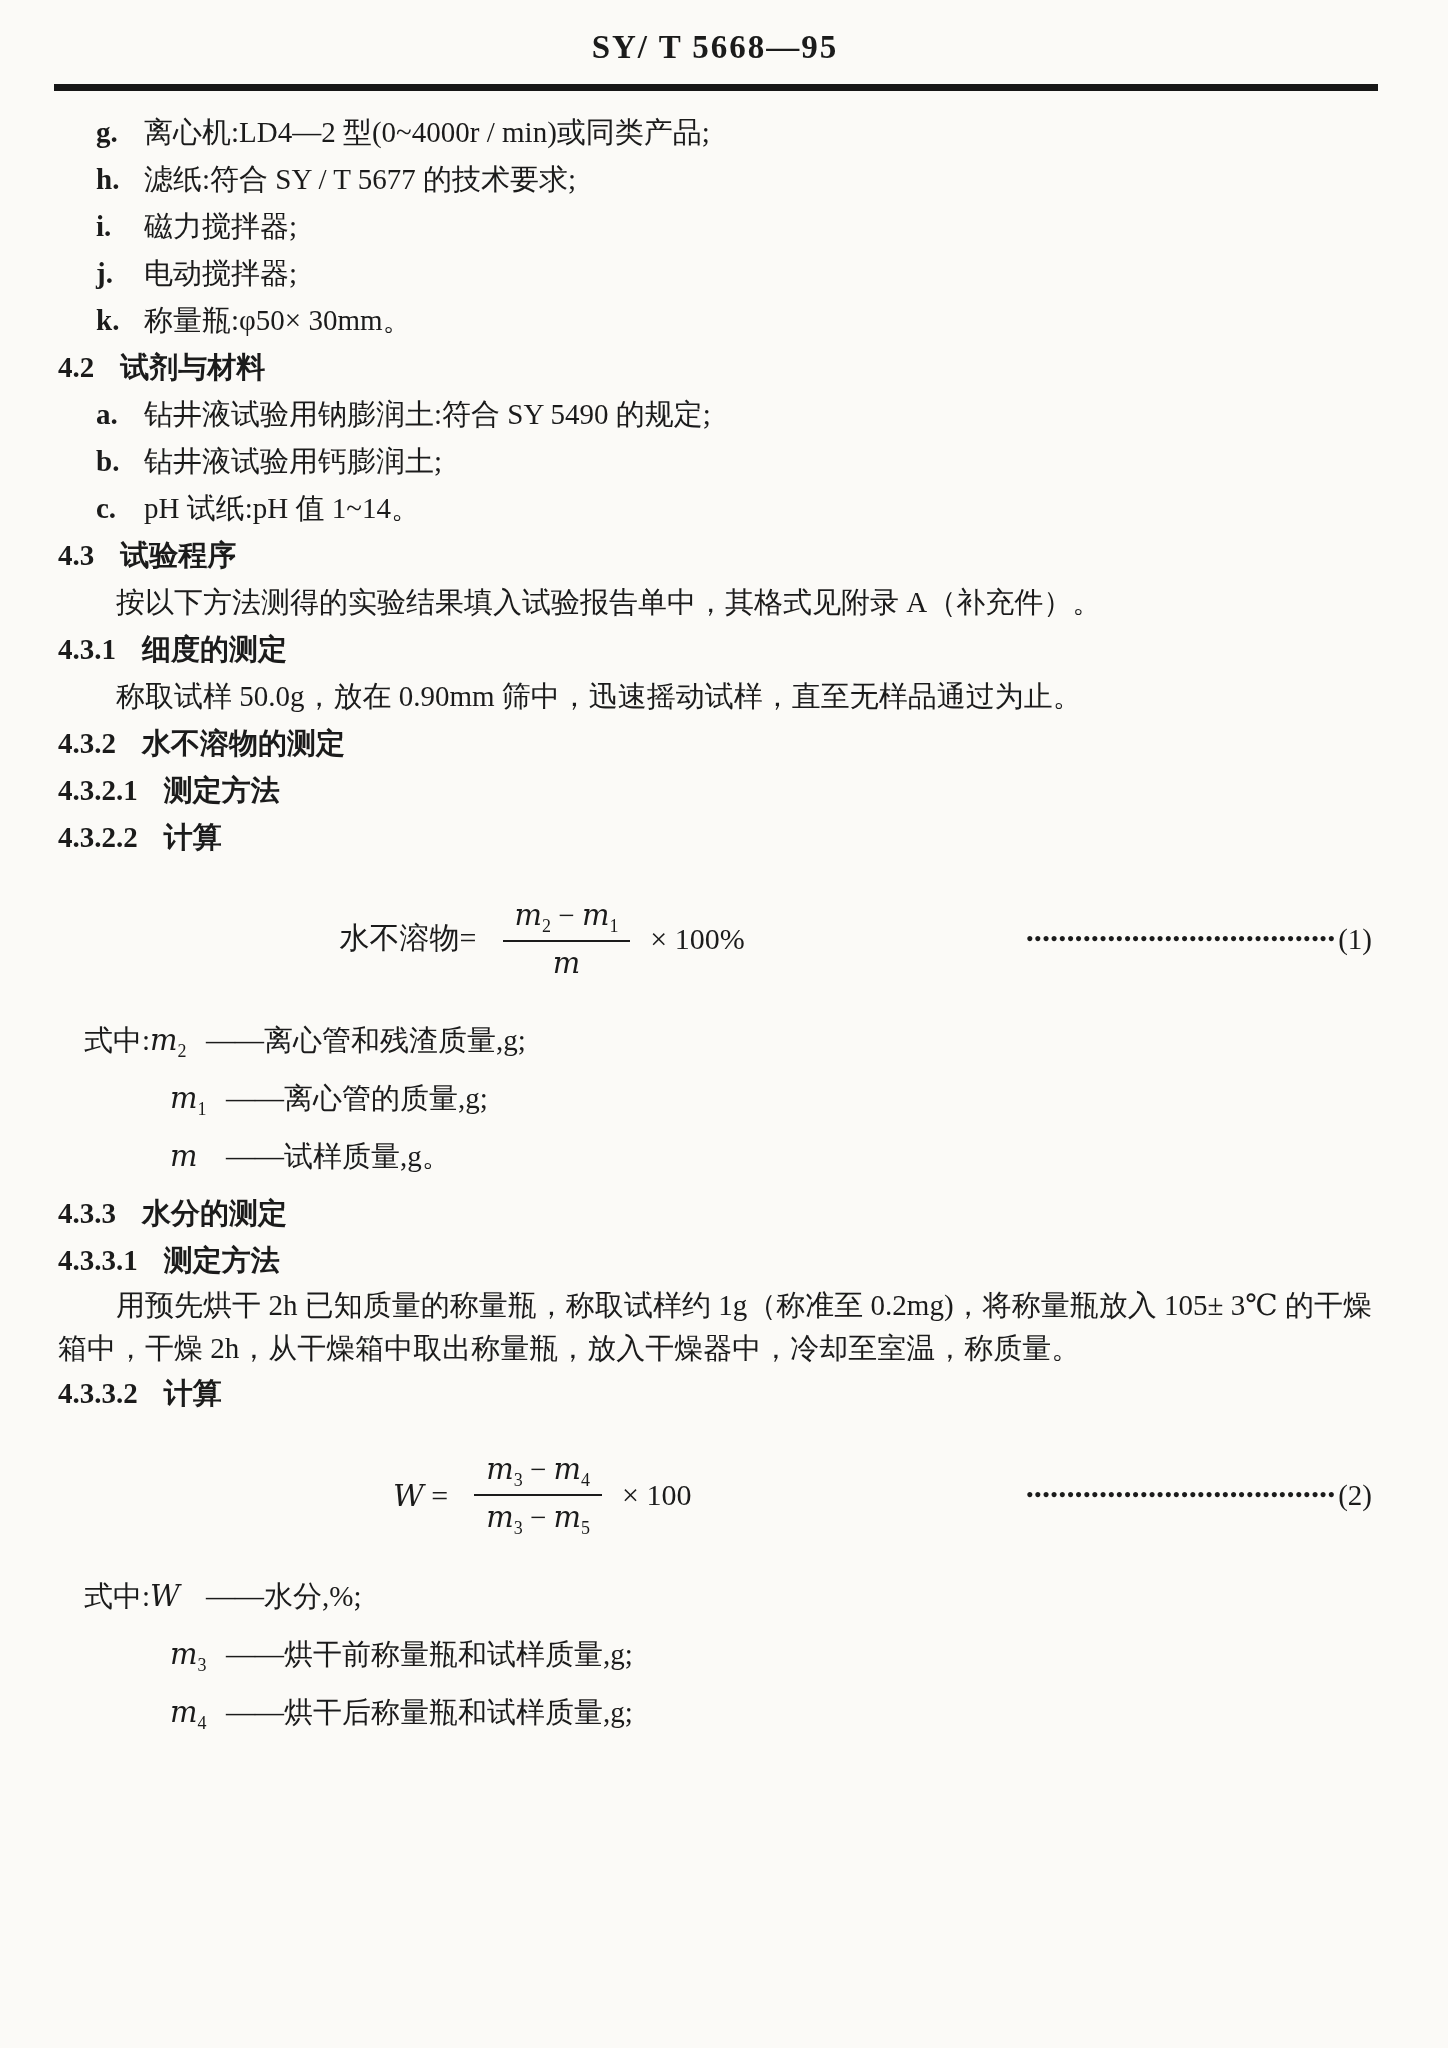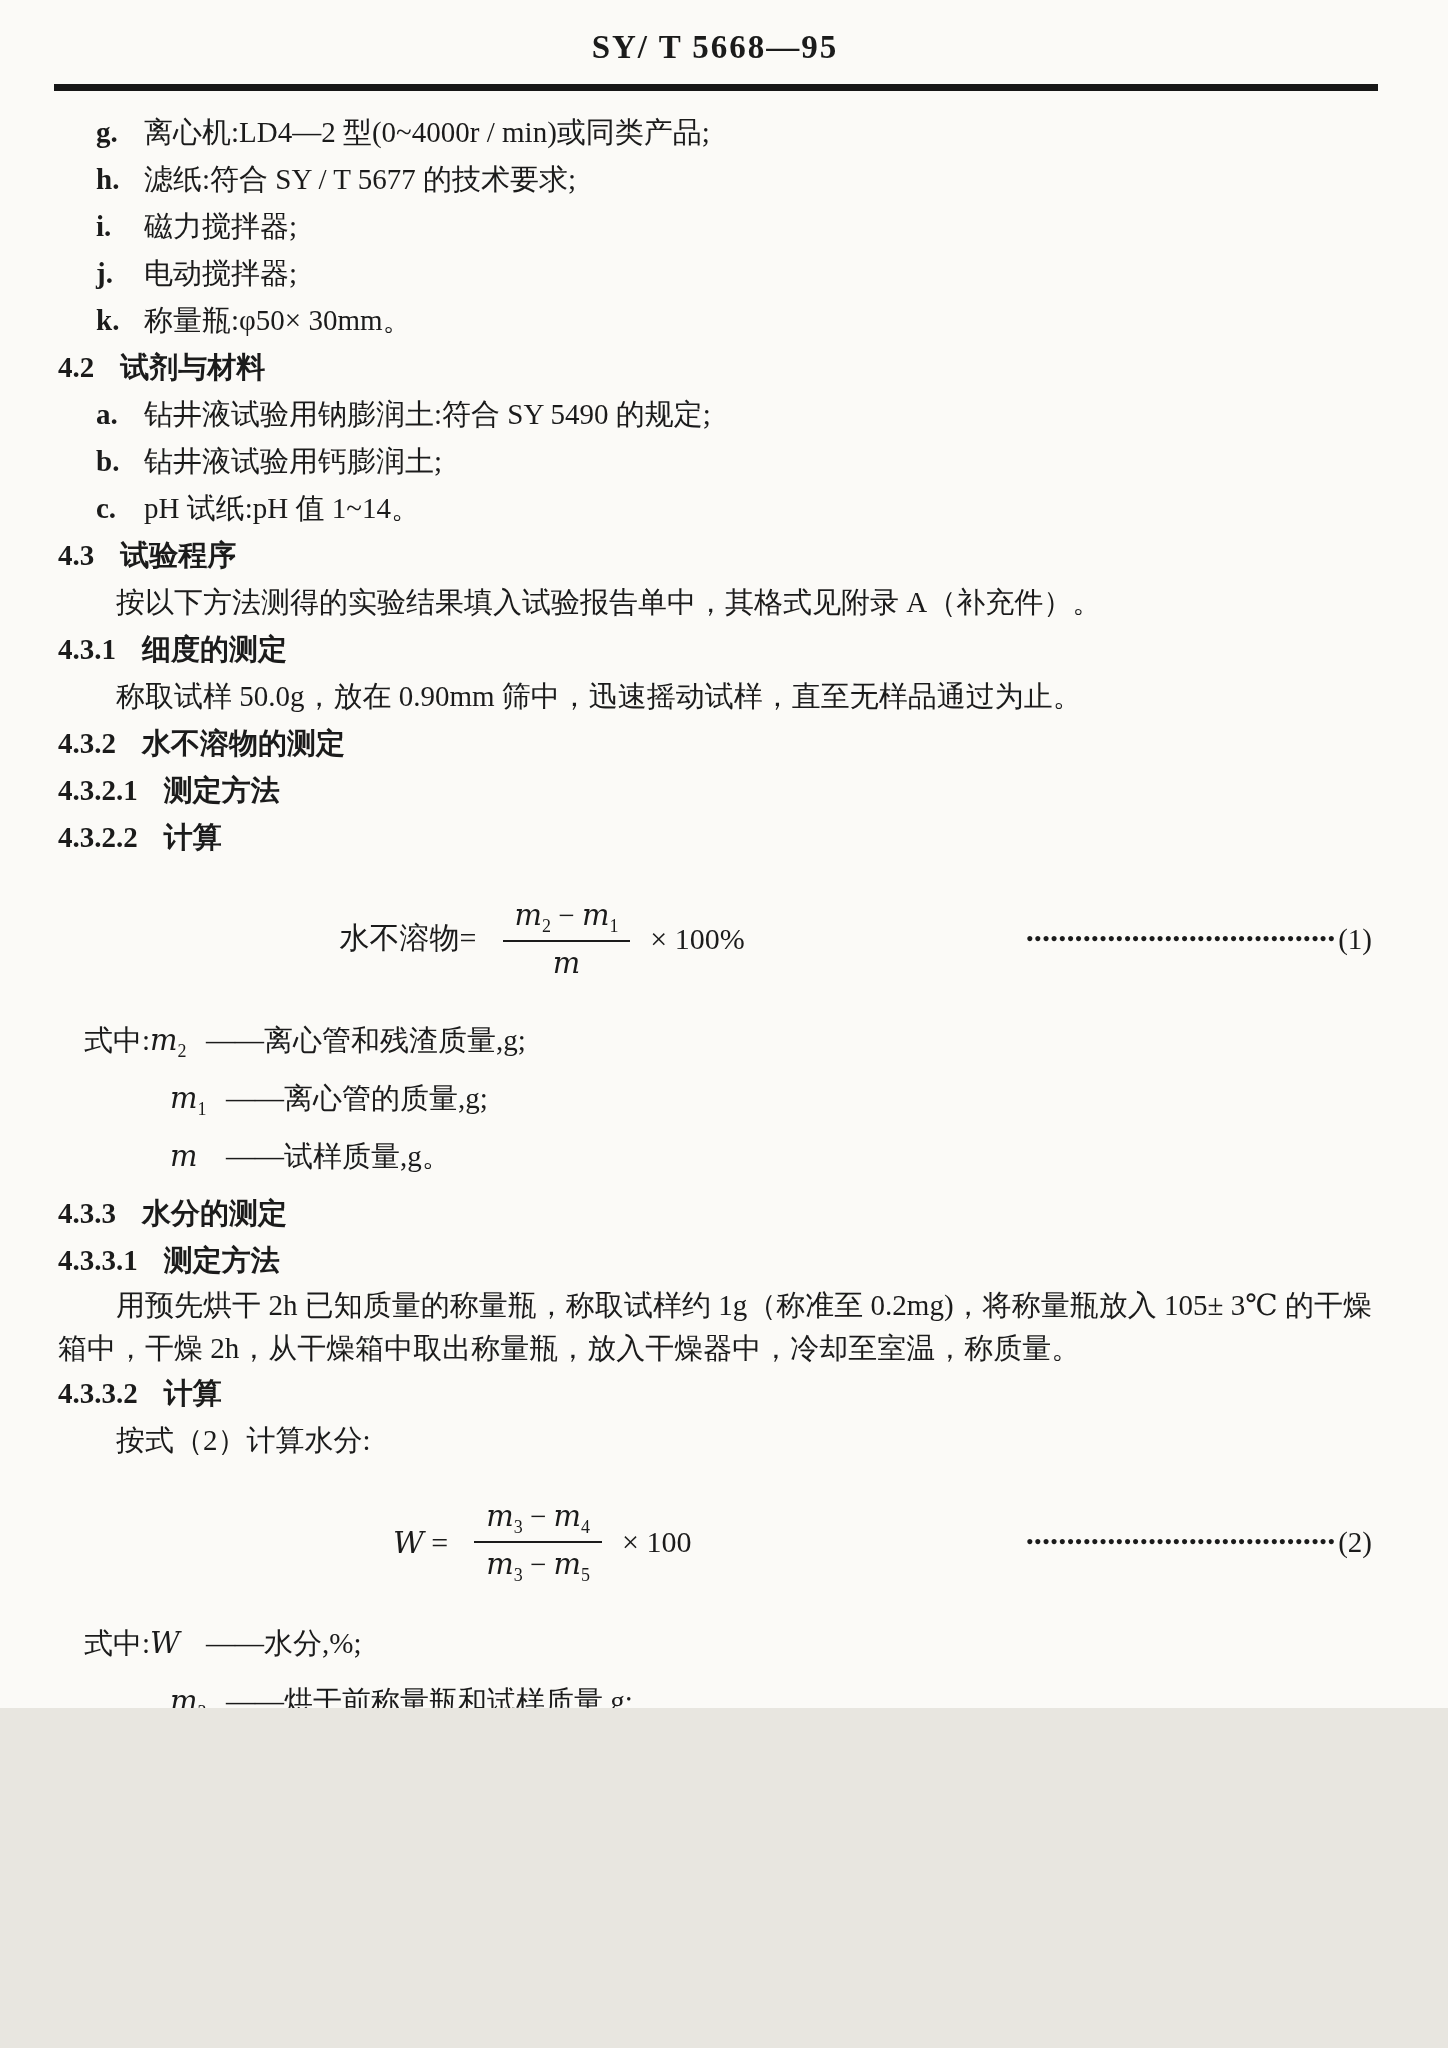--- a/index.html
+++ b/index.html
@@ -1,19 +1,19 @@
 <!DOCTYPE html>
 <html><head>
 <meta charset="utf-8">
 <style>
   html, body { margin: 0; padding: 0; background: #e8e6e0; }
   .page {
     position: relative;
     width: 1448px;
-    height: 1708px;
+    height: 2048px;
     margin: 0 auto;
     background: #fbfaf7;
     color: #1b1b1b;
     font-family: "Liberation Serif", "DejaVu Serif", serif;
     font-size: 29px;
     box-sizing: border-box;
     padding: 26px 76px 0 58px;
     overflow: hidden;
   }
   .header-title {
@@ -178,21 +178,20 @@
     </div>
 
     <div class="heading">
       <span class="h-num">4.3.3.1</span><span>测定方法</span>
     </div>
     <div class="para">用预先烘干 2h 已知质量的称量瓶，称取试样约 1g（称准至 0.2mg)，将称量瓶放入 105± 3℃ 的干燥箱中，干燥 2h，从干燥箱中取出称量瓶，放入干燥器中，冷却至室温，称质量。</div>
 
     <div class="heading">
       <span class="h-num">4.3.3.2</span><span>计算</span>
     </div>
-    <div class="para-line">按式（2）计算水分:</div>
 
     <div class="formula-row">
       <div class="formula-center">
         <span class="f-lhs"><i class="var">W</i> <span>=</span></span>
         <span class="frac">
           <span class="num"><i class="var">m</i><sub class="var-sub">3</sub> <span>−</span> <i class="var">m</i><sub class="var-sub">4</sub></span>
           <span class="den"><i class="var">m</i><sub class="var-sub">3</sub> <span>−</span> <i class="var">m</i><sub class="var-sub">5</sub></span>
         </span>
         <span class="f-tail">× 100</span>
       </div>

